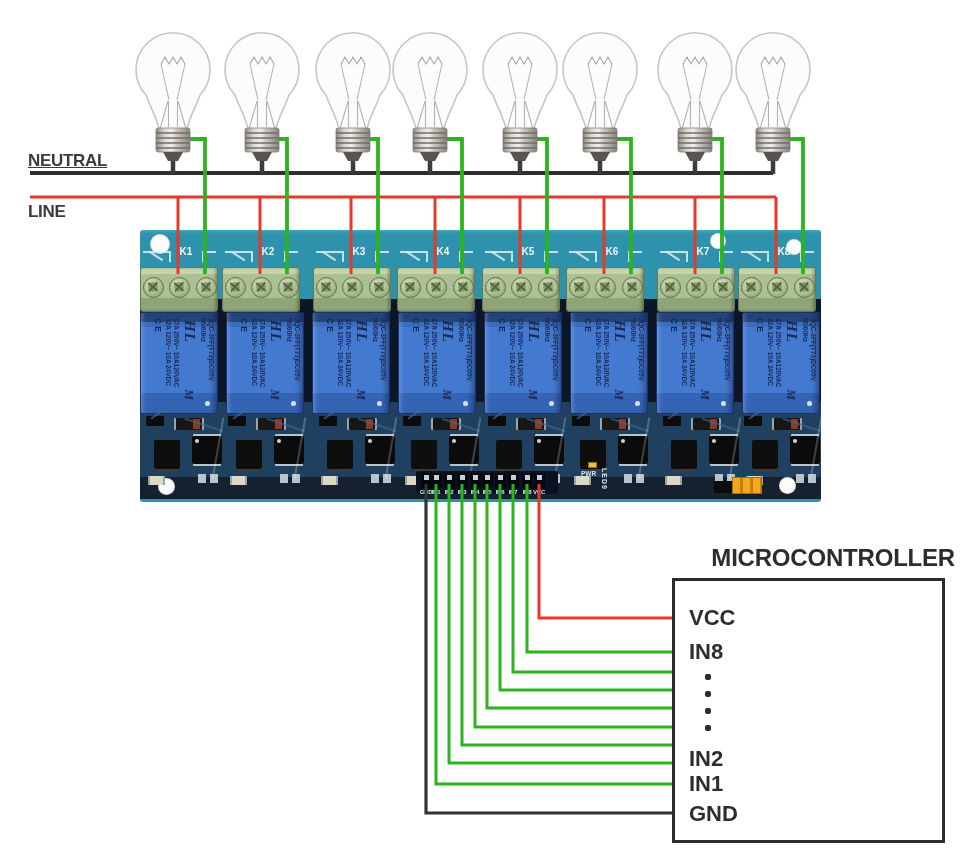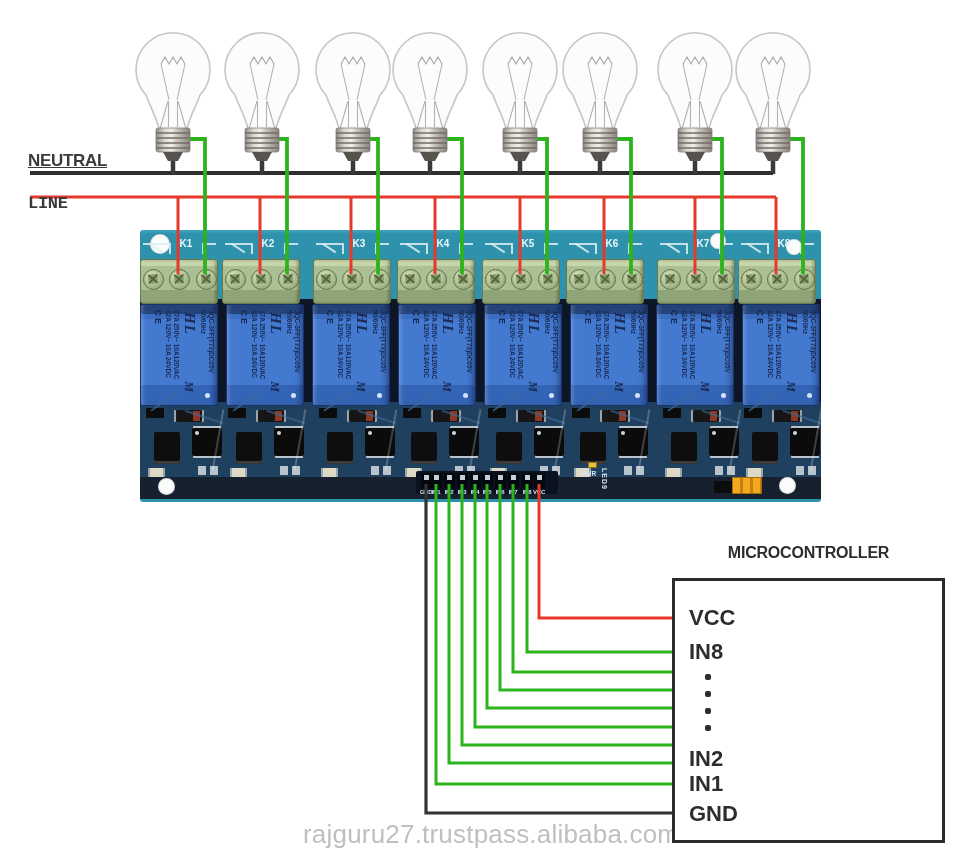--- a/index.html
+++ b/index.html
@@ -3,46 +3,46 @@
 <meta charset="utf-8">
 <style>
   * { margin:0; padding:0; box-sizing:border-box; }
   html,body { background:#ffffff; }
   body { font-family:"Liberation Sans", sans-serif; }
   #stage { position:relative; width:978px; height:859px; background:#ffffff; overflow:hidden; }
 
   
   .rail-label { position:absolute; font-weight:bold; font-size:17px; color:#3a3a3a; letter-spacing:-0.3px; }
   #neutral-label { left:28px; top:151px;text-decoration:underline; }
-  #line-label    { left:28px; top:194px;font-family:Liberation Mono, monospace; }
+  #line-label    { left:28px; top:202px; }
 
   #watermark { position:absolute; left:303px; top:819px; font-size:26px; color:#bfbfbf; letter-spacing:0.2px; }
 
-  #mcu-title { position:absolute; left:662px; top:544px; width:293px; text-align:center;
-               font-weight:bold; font-size:16px; color:#2d2d2d; letter-spacing:-0.2px; }
+  #mcu-title { position:absolute; left:662px; top:544px; width:293px; text-align:right;
+               font-weight:bold; font-size:24px; color:#2d2d2d; letter-spacing:-0.2px; }
   #mcu-box { position:absolute; left:672px; top:578px; width:273px; height:265px;
              background:#ffffff; border:3px solid #2c2c2c; }
   .mcu-pin-label { position:absolute; left:14px; font-weight:bold; font-size:22px; color:#2d2d2d; }
   #mcu-vcc { top:24px; } #mcu-in8 { top:58px; } #mcu-in2 { top:165px; }
   #mcu-in1 { top:190px; } #mcu-gnd { top:220px; }
   #mcu-dots { position:absolute; left:30px; top:93px; }
   .mcu-dot { width:6px; height:6px; background:#2d2d2d; border-radius:2px; margin-bottom:11px; }
 
   
   #board { position:absolute; left:140px; top:230px; width:681px; height:272px;
            background:linear-gradient(180deg,
              #41a6c0 0px, #2f92ad 4px, #2f92ad 69px,
              #0d1626 69px, #0d1626 172px,
              #20405f 172px, #20405f 247px,
              #16202f 247px, #16202f 269px,
              #2f92ad 269px, #2f92ad 272px);
            border-radius:3px; }
   .hole { position:absolute; background:#fbfdfc; border-radius:50%; box-shadow:inset 0 0 2px rgba(0,0,0,.35); }
 
-  .channel { position:absolute; top:4px; width:80px; height:251px; }
+  .channel { position:absolute; top:12px; width:80px; height:251px; }
   .k-label { position:absolute; left:34px; top:4px; width:24px; text-align:center;
              font-size:10px; font-weight:bold; color:#eaf6f9; }
   .silk-l { position:absolute; left:3px; top:9px; width:28px; height:11px;
             border-top:2px solid #ddeef3; border-right:2px solid #ddeef3; opacity:.85; }
   .silk-diag { position:absolute; left:8px; top:13px; width:16px; height:0;
                border-top:2px solid #ddeef3; transform:rotate(33deg); opacity:.85; }
   .silk-r { position:absolute; left:62px; top:9px; width:14px; height:11px;
             border-top:2px solid #ddeef3; border-left:2px solid #ddeef3; opacity:.85; }
 
   .tblock { position:absolute; left:0; top:25px; width:78px; height:45px;
@@ -621,21 +621,20 @@
         <path d="M -12 64 L -8 57 L -4 64 L 0 57 L 4 64 L 8 57 L 12 64" stroke="#a6a6a6" stroke-width="1.1" fill="none"></path>
         <rect x="-17" y="128" width="34" height="24" rx="2" fill="url(#metal)" stroke="#837f79" stroke-width="0.8"></rect>
         <path d="M -17 133 H 17 M -17 138 H 17 M -17 143 H 17 M -17 148 H 17" stroke="#716d66" stroke-width="1.6"></path>
         <path d="M -10 152 L 10 152 L 5 161 L -5 161 Z" fill="#57534e"></path>
       </g>
     </svg>
 
   <div id="neutral-label" class="rail-label">NEUTRAL</div>
   <div id="line-label" class="rail-label">LINE</div>
 
-  <div id="watermark">rajguru27.trustpass.alibaba.com</div>
 
   <div id="mcu-title">MICROCONTROLLER</div>
   <div id="mcu-box">
     <div id="mcu-vcc" class="mcu-pin-label">VCC</div>
     <div id="mcu-in8" class="mcu-pin-label">IN8</div>
     <div id="mcu-dots">
         <div class="mcu-dot"></div>
         <div class="mcu-dot"></div>
         <div class="mcu-dot"></div>
         <div class="mcu-dot"></div>

